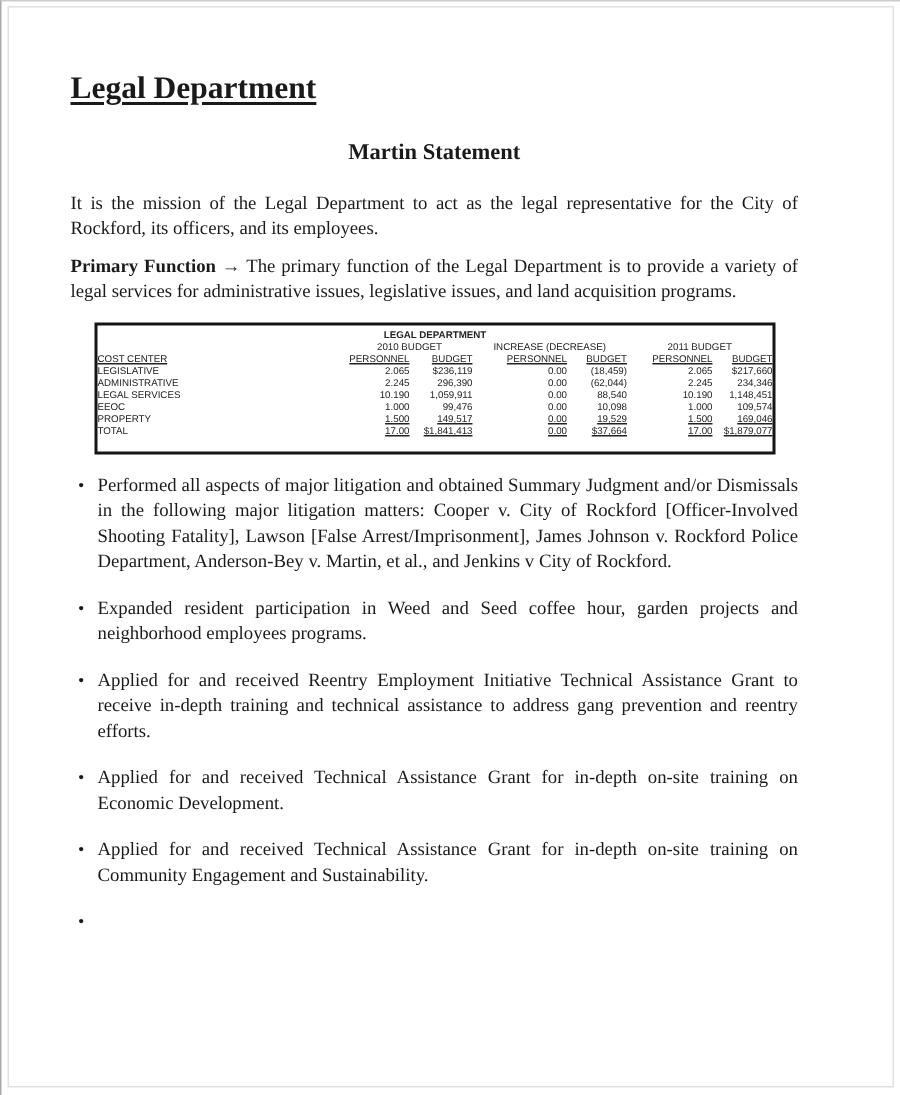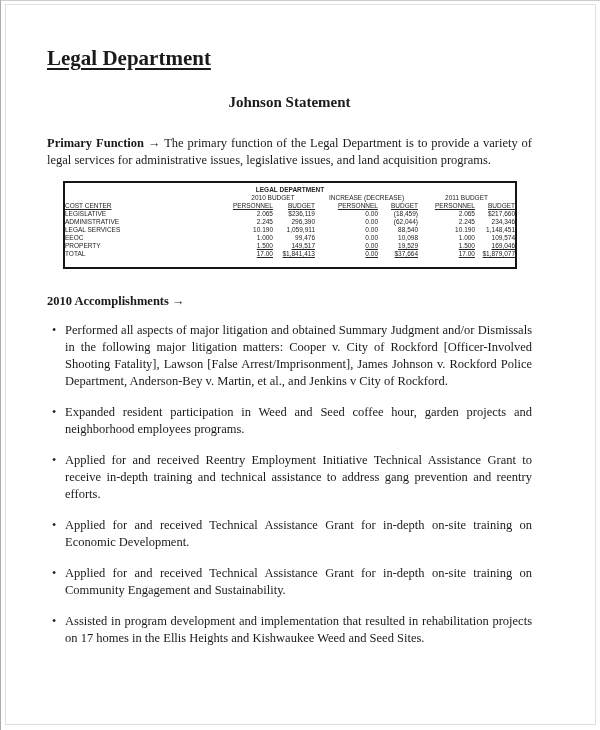--- a/index.html
+++ b/index.html
@@ -40,21 +40,21 @@
     margin: 22px 0 0 0;
     line-height: 18px;
   }
   .para {
     font-size: 12.5px;
     line-height: 17px;
     text-align: justify;
     margin: 0;
   }
   .mission-para { margin-top: 16px; }
-  .primary-para { margin-top: 24px; }
+  .primary-para { margin-top: 8px; }
   .bold { font-weight: bold; }
 
   
   .table-wrap {
     margin: 12px 0 0 16px;
     width: 450px;
     border: 2px solid #151515;
     box-sizing: content-box;
     padding: 3px 0 9px 0;
     background: #fff;
@@ -109,22 +109,23 @@
 </style>
 </head>
 <body>
 
 <div class="scan-border"></div>
 
 <div class="content">
 
   <h1 class="doc-title">Legal Department</h1>
 
-  <h2 class="mission-heading">Johnson Statement</h2>
-
+  <h2 class="mission-heading">Martin Statement</h2>
+
+  <p class="para mission-para">It is the mission of the Legal Department to act as the legal representative for the City of Rockford, its officers, and its employees.</p>
 
   <p class="para primary-para"><span class="bold">Primary Function →</span> <span>The primary function of the Legal Department is to provide a variety of legal services for administrative issues, legislative issues, and land acquisition programs.</span></p>
 
   <div class="table-wrap">
     <table class="budget">
       <colgroup>
         <col style="width:166px">
           <col style="width:42px">
           <col style="width:42px">
         <col style="width:63px">
@@ -202,24 +203,23 @@
           <td class="num"><span class="u">$1,841,413</span></td>
           <td class="num"><span class="u">0.00</span></td>
           <td class="num"><span class="u">$37,664</span></td>
           <td class="num"><span class="u">17.00</span></td>
           <td class="num"><span class="u">$1,879,077</span></td>
         </tr>
       </tbody>
     </table>
   </div>
 
-  <div class="accomp-heading">2010 Accomplishments →</div>
 
   <ul class="accomp">
     <li><span class="marker">•</span><span>Performed all aspects of major litigation and obtained Summary Judgment and/or Dismissals in the following major litigation matters: Cooper v. City of Rockford [Officer-Involved Shooting Fatality], Lawson [False Arrest/Imprisonment], James Johnson v. Rockford Police Department, Anderson-Bey v. Martin, et al., and Jenkins v City of Rockford.</span></li>
     <li><span class="marker">•</span><span>Expanded resident participation in Weed and Seed coffee hour, garden projects and neighborhood employees programs.</span></li>
     <li><span class="marker">•</span><span>Applied for and received Reentry Employment Initiative Technical Assistance Grant to receive in-depth training and technical assistance to address gang prevention and reentry efforts.</span></li>
     <li><span class="marker">•</span><span>Applied for and received Technical Assistance Grant for in-depth on-site training on Economic Development.</span></li>
     <li><span class="marker">•</span><span>Applied for and received Technical Assistance Grant for in-depth on-site training on Community Engagement and Sustainability.</span></li>
-    <li><span class="marker">•</span><span>Assisted in program development and implementation that resulted in rehabilitation projects on 17 homes in the Ellis Heights and Kishwaukee Weed and Seed Sites.</span></li>
+    <li><span class="marker">•</span></li>
   </ul>
 
 </div>
 
 </body></html>

